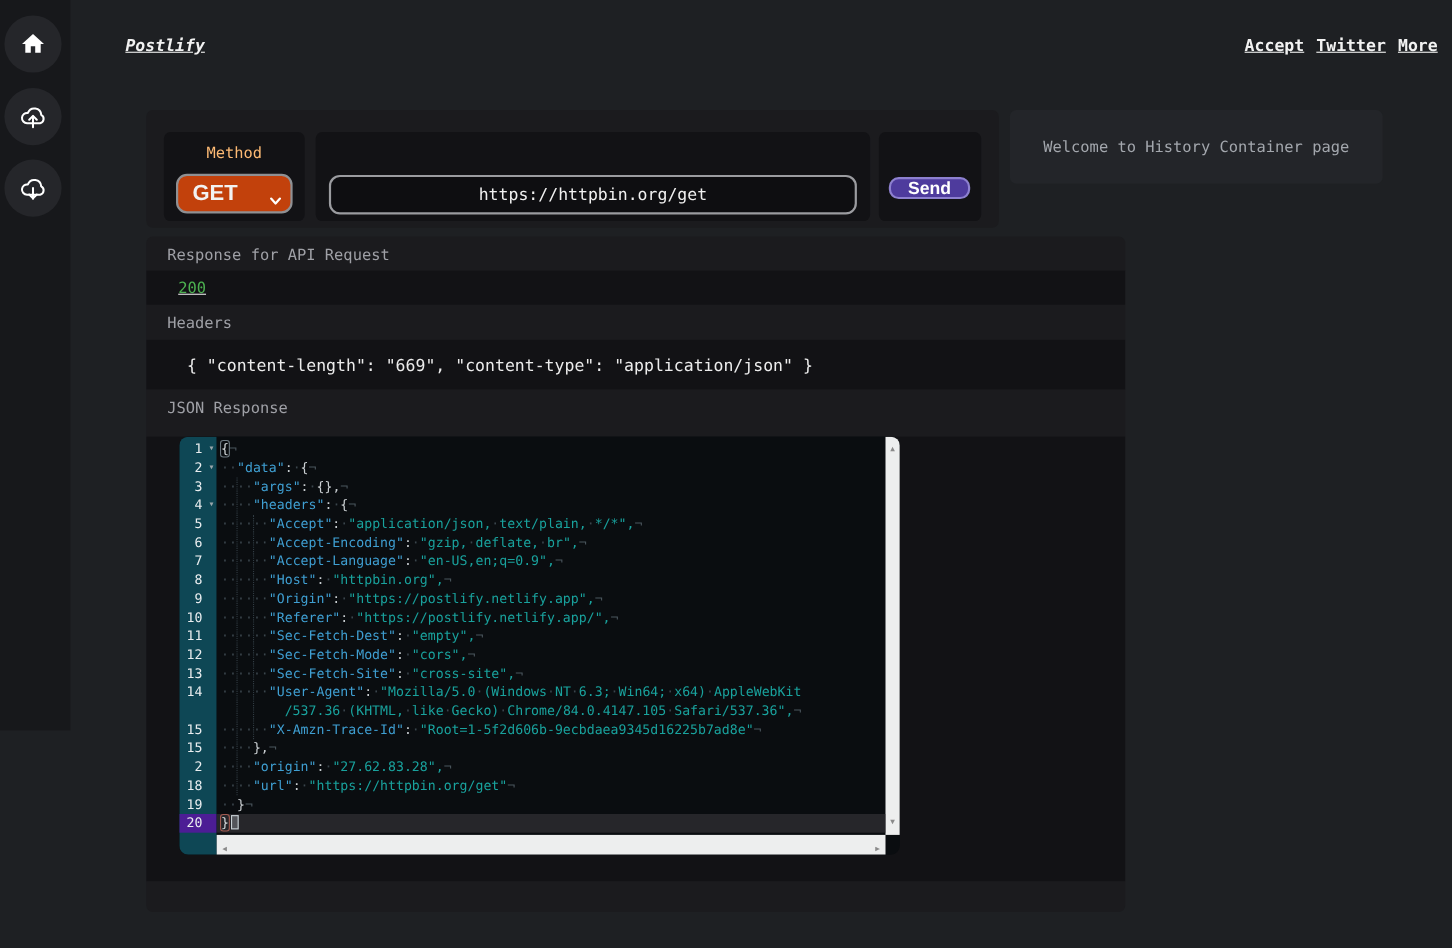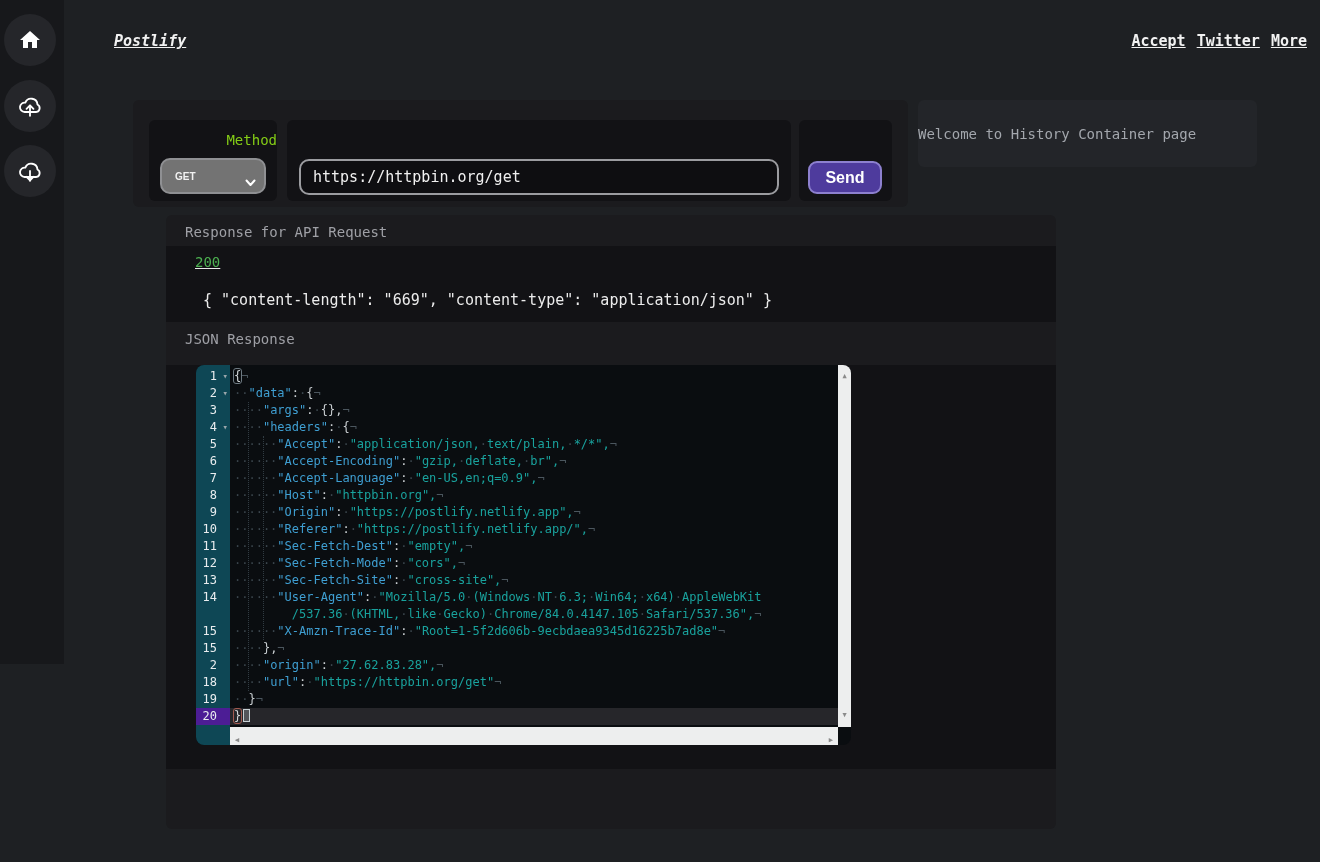--- a/index.html
+++ b/index.html
@@ -22,48 +22,48 @@
   }
   .side-btn svg { display:block; }
 
   
   .brand { position:absolute; left:114px; top:32px;font-style:italic; }
   .top-nav { position:absolute; right:13px; top:32px; display:flex; gap:11px; }
 
   
   .card { position:absolute; background:#1b1b1e; border-radius:6px; }
   .request-card { left:133px; top:100px; width:775px; height:107px; }
-  .response-card { left:133px; top:215px; width:890px; height:614px; overflow:hidden;margin-left:33px; }
+  .response-card { left:133px; top:215px; width:890px; height:614px; overflow:hidden; }
   .history-card { left:918px; top:100px; width:339px; height:67px; background:#232529;
-    display:flex; align-items:center; }
+    display:flex; align-items:center; justify-content:center; }
   .history-card span { color:#a3a7ad; font-size:14px; }
 
   
   .sub-box { position:absolute; top:20px; height:81px; background:#121215; border-radius:6px; }
   .box-method { left:16px;  width:128px; }
   .box-url    { left:154px; width:504px; }
   .box-send   { left:666px; width:93px;  }
-  .sub-label { display:block; text-align:right; margin-top:12px; font-size:14px; color:#84cc16; }
+  .sub-label { display:block; text-align:center; margin-top:12px; font-size:14px; color:#fdba74; }
 
   .method-wrap { position:absolute; left:11px; top:38px; width:106px; height:36px; }
   select.method {
-    width:100%; height:100%; background:#737373; color:#f2f2f2;
-    border:2px solid #8f9093; border-radius:10px; font-size:10px; font-weight:bold;
+    width:100%; height:100%; background:#c2410c; color:#f2f2f2;
+    border:2px solid #8f9093; border-radius:10px; font-size:20px; font-weight:bold;
     font-family:"Liberation Sans",sans-serif; padding:0 0 0 13px;
     -webkit-appearance:none; appearance:none; cursor:pointer;
   }
   .method-chevron { position:absolute; right:10px; top:14px; pointer-events:none; }
 
   input.url {
     position:absolute; left:12px; top:39px; width:480px; height:36px;
     background:#0e0e11; color:#f0f0f0; border:2px solid #9b9ca0; border-radius:10px;
-    font-size:15px; font-family:"DejaVu Sans Mono","Liberation Mono",monospace; padding:0 12px;
+    font-size:15px; font-family:"DejaVu Sans Mono","Liberation Mono",monospace; padding:0 12px;text-align:center;
   }
   button.send {
-    position:absolute; left:9px; top:41px; width:74px; height:33px;
+    position:absolute; left:9px; top:41px; width:74px; height:20px;
     background:#4e3b9d; border:2px solid #8d80cf; border-radius:9px;
     color:#ffffff; font-weight:bold; font-size:16px;
     font-family:"Liberation Sans",sans-serif; cursor:pointer;
   }
 
   
   .resp-label { height:31px; padding:9px 0 0 19px; font-size:14px; color:#9fa0a6; }
   .resp-label.tall { height:32px; }
   .strip { background:#121215; display:flex; align-items:center; }
   .strip-status { height:31px; padding-left:29px; font-size:14px;text-decoration:underline; }
@@ -170,20 +170,21 @@
   <div class="sub-box box-send">
     <button class="send">Send</button>
   </div>
 </section>
 
 <section class="card response-card">
   <div class="resp-label">Response for API Request</div>
   <div class="strip strip-status">
     <span style="color:#4cb050">200</span>
   </div>
+  <div class="resp-label tall">Headers</div>
   <div class="strip strip-headers">
     <span>{ "content-length": "669", "content-type": "application/json" }</span>
   </div>
   <div class="resp-label tall">JSON Response</div>
   <div class="strip strip-json">
     <div class="editor">
       <div class="gutter">
           <div class="gcell">1<span class="fold">▾</span></div>
           <div class="gcell">2<span class="fold">▾</span></div>
           <div class="gcell">3</div>

